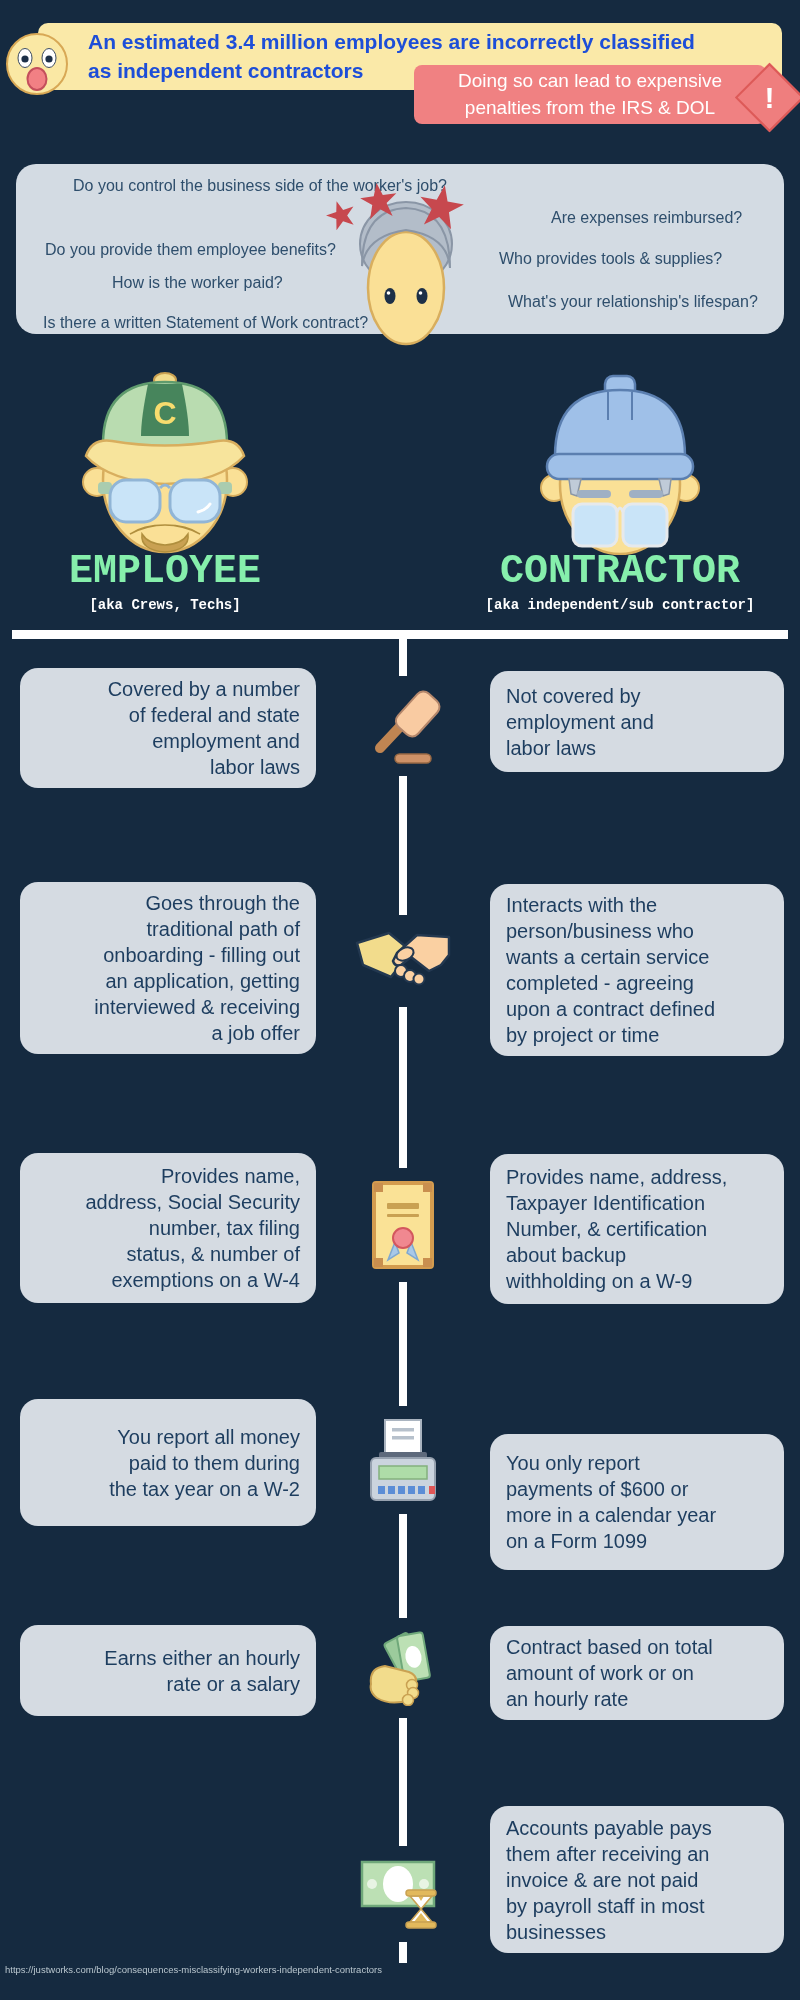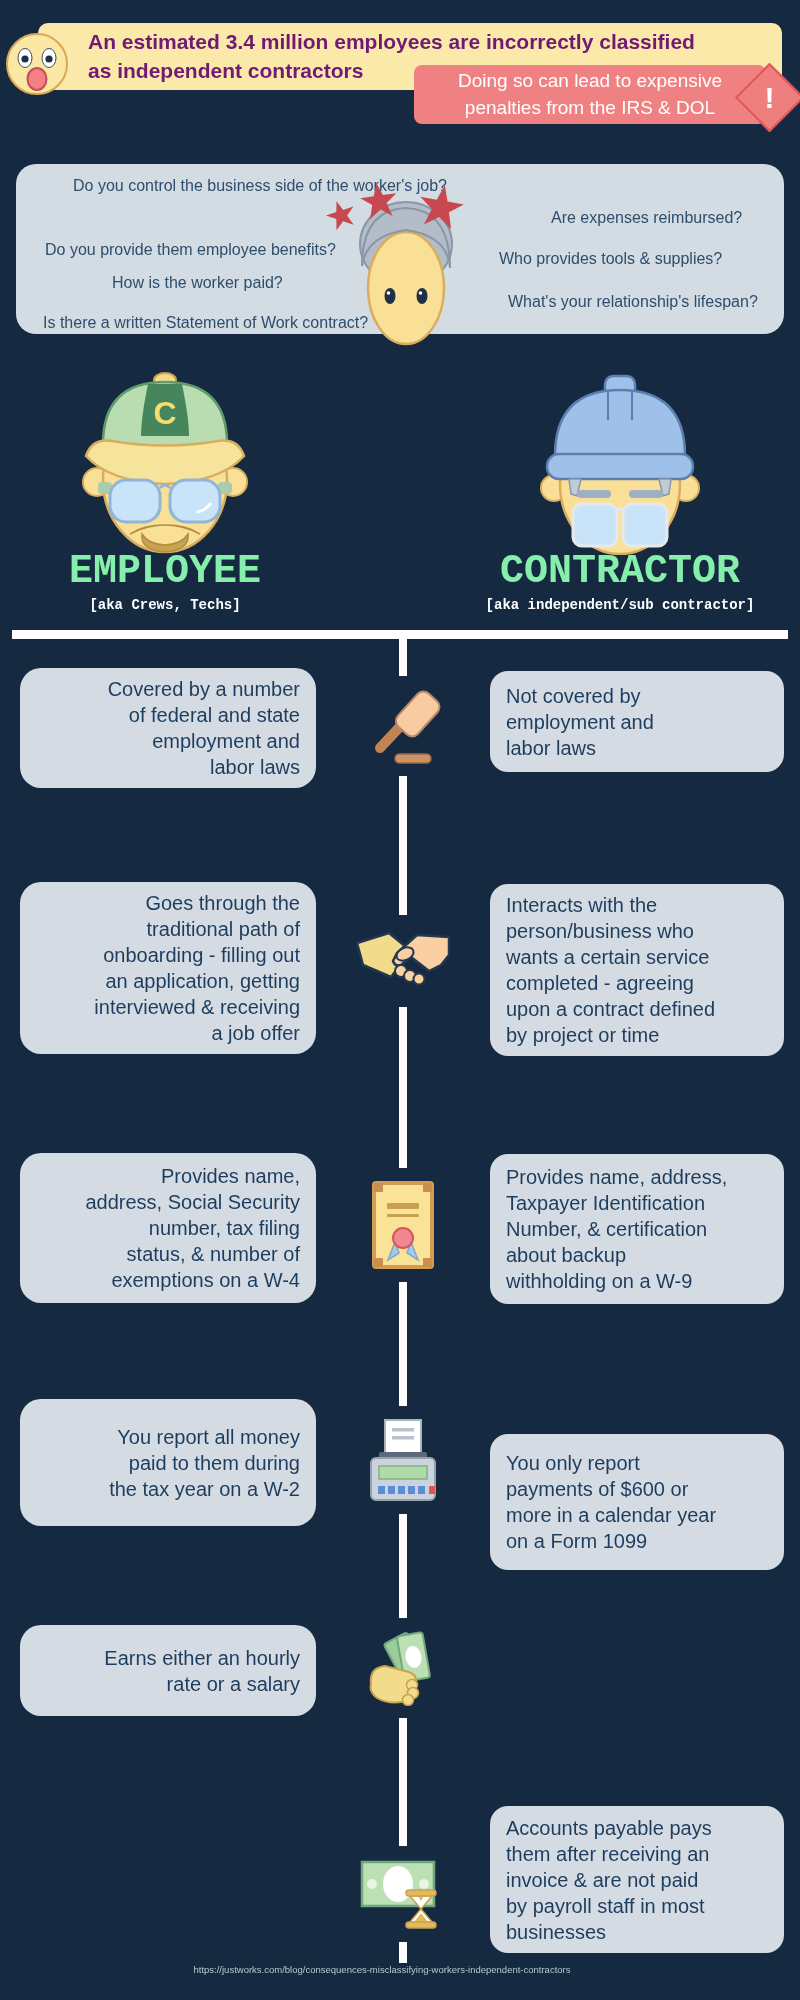--- a/index.html
+++ b/index.html
@@ -3,21 +3,21 @@
 <meta charset="utf-8">
 <style>
   html,body{margin:0;padding:0;background:#0d1c2e;}
   .page{position:relative;width:800px;height:2000px;background:#152A40;overflow:hidden;
         font-family:"Liberation Sans", sans-serif;}
   .preline{white-space:pre-line;}
 
   
   .yellow-banner{position:absolute;left:38px;top:23px;width:744px;height:67px;
     background:#FAE9A8;border-radius:10px;z-index:1;display:flex;align-items:center;}
-  .yellow-banner-text{padding-left:50px;font-size:21px;font-weight:600;color:#701a75;line-height:1.35;}
+  .yellow-banner-text{padding-left:50px;font-size:21px;font-weight:600;color:#1d4ed8;line-height:1.35;}
   .pink-banner{position:absolute;left:414px;top:65px;width:352px;height:59px;background:#F08182;
     border-radius:8px;z-index:2;display:flex;align-items:center;justify-content:center;}
   .pink-banner-text{font-size:19px;color:#FFFFFF;line-height:1.4;text-align:center;}
   .warning-diamond{position:absolute;left:745px;top:73px;width:45px;height:45px;background:#EF7E7E;
     border:2px solid #DD5A58;transform:rotate(45deg);z-index:3;display:flex;align-items:center;justify-content:center;}
   .warning-mark{transform:rotate(-45deg);color:#FFFFFF;font-weight:700;font-size:30px;line-height:1;}
   .shock-emoji{position:absolute;left:4px;top:31px;z-index:4;}
 
   
   .questions-panel{position:absolute;left:16px;top:164px;width:768px;height:170px;
@@ -32,27 +32,27 @@
     font-family:"Liberation Mono","DejaVu Sans Mono",monospace;font-weight:700;font-size:40px;line-height:1;}
   .char-sub{position:absolute;width:320px;text-align:center;color:#FFFFFF;
     font-family:"Liberation Mono","DejaVu Sans Mono",monospace;font-weight:700;font-size:14px;line-height:1;}
 
   
   .divider-bar{position:absolute;left:12px;top:630px;width:776px;height:9px;background:#FFFFFF;z-index:2;}
   .center-line{position:absolute;left:399px;top:639px;width:8px;height:1324px;background:#FFFFFF;z-index:1;}
   .cmp-box{position:absolute;background:#D5DBE2;border-radius:18px;box-sizing:border-box;
     display:flex;align-items:center;padding:8px 16px;z-index:2;
     font-size:20px;line-height:1.3;color:#1D3D5F;}
-  .cmp-left{left:20px;width:296px;justify-content:flex-end;text-align:right;border-radius:21px;}
+  .cmp-left{left:20px;width:296px;justify-content:flex-end;text-align:right;}
   .cmp-right{left:490px;width:294px;justify-content:flex-start;text-align:left;}
   .icon-gap{position:absolute;left:403px;transform:translateX(-50%);background:#152A40;
     padding:12px 8px;z-index:3;display:flex;align-items:center;justify-content:center;}
 
   
-  .footer-src{position:absolute;left:12px;width:740px;text-align:center;color:#B9C6CE;
+  .footer-src{position:absolute;left:5px;width:740px;text-align:left;color:#B9C6CE;
     font-size:9.5px;line-height:12px;z-index:4;}
 </style>
 </head>
 <body>
 
 <div class="page">
 
   <div class="yellow-banner">
     <div class="yellow-banner-text preline">An estimated 3.4 million employees are incorrectly classified
 as independent contractors</div>
@@ -228,20 +228,23 @@
       <rect x="23" y="68" width="7" height="8" fill="#5B8DD6"></rect>
       <rect x="33" y="68" width="7" height="8" fill="#5B8DD6"></rect>
       <rect x="43" y="68" width="7" height="8" fill="#5B8DD6"></rect>
       <rect x="53" y="68" width="7" height="8" fill="#5B8DD6"></rect>
       <rect x="64" y="68" width="6" height="8" fill="#E05656"></rect>
     </svg>
   </div>
 
   <div class="cmp-box cmp-left preline" style="top:1625px;min-height:91px;">Earns either an hourly
 rate or a salary</div>
+  <div class="cmp-box cmp-right preline" style="top:1626px;min-height:91px;">Contract based on total
+amount of work or on
+an hourly rate</div>
   <div class="icon-gap" style="top:1618px;">
     <svg width="76" height="76" viewBox="0 0 76 76">
       <g transform="rotate(-28 44 28)">
         <rect x="28" y="4" width="26" height="44" rx="3" fill="#9CCB9C" stroke="#6FA87A" stroke-width="2"></rect>
       </g>
       <g transform="rotate(-10 48 30)">
         <rect x="36" y="4" width="26" height="46" rx="3" fill="#BCE0B4" stroke="#6FA87A" stroke-width="2"></rect>
         <ellipse cx="49" cy="27" rx="8" ry="11" fill="#FFFFFF"></ellipse>
       </g>
       <path d="M6,54 Q4,38 20,36 L44,42 Q54,46 50,56 L44,70 Q26,76 12,68 Q4,62 6,54 Z" fill="#F2DC8C" stroke="#C9A152" stroke-width="2"></path>

